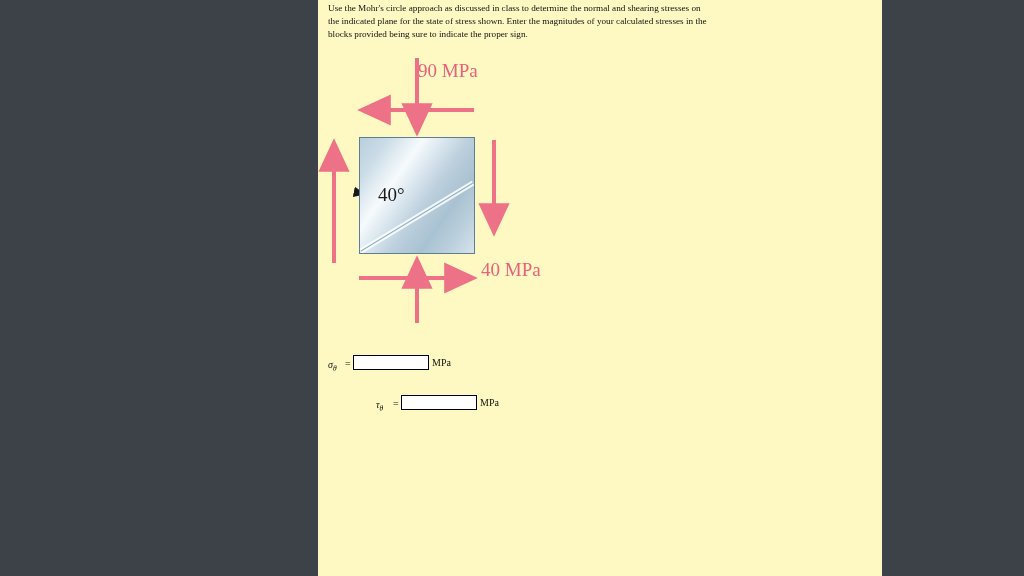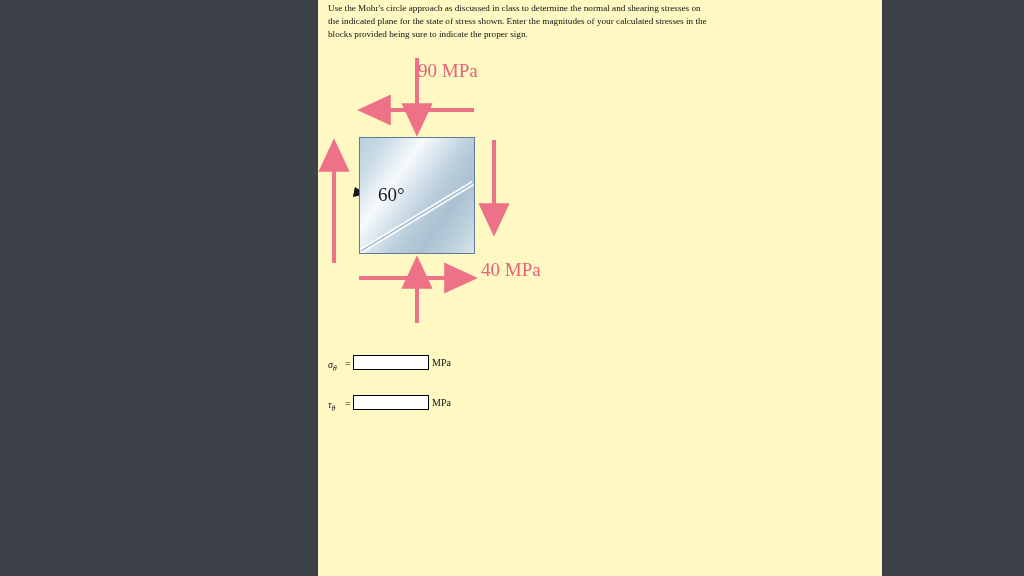--- a/index.html
+++ b/index.html
@@ -167,38 +167,38 @@
       <path d="M46,146 C56,148 66,158 78,170" stroke="#1a1a1a" stroke-width="1.6" fill="none" marker-start="url(#ahk)" marker-end="url(#ahk)"></path>
     </svg>
 
     <div class="block"></div>
 
     <svg class="plane-line" viewBox="0 0 116 117" preserveAspectRatio="none">
       <line x1="2" y1="114" x2="114" y2="46" stroke="#ffffff" stroke-width="5" opacity="0.85"></line>
       <line x1="2" y1="114" x2="114" y2="46" stroke="#8fb0c4" stroke-width="1.1"></line>
     </svg>
 
-    <div class="angle-label">60°</div>
+    <div class="angle-label">40°</div>
 
     <div class="arrow-label" style="left:100px; top:12px;">90 MPa</div>
     <div class="arrow-label" style="left:163px; top:211px;">40 MPa</div>
   </div>
 
   <div class="answers">
 
     <div class="answer-row">
       <span class="sym">
         <span>σ</span><span class="sub">θ</span>
       </span>
       <span class="eq">=</span>
       <input class="box" type="text" value="" style="">
       <span class="unit">MPa</span>
     </div>
 
-    <div class="answer-row" style="margin-top:12px;">
+    <div class="answer-row" style="margin-top:12px;margin-left:48px;">
       <span class="sym">
         <span>τ</span><span class="sub">θ</span>
       </span>
       <span class="eq">=</span>
       <input class="box" type="text" value="" style="">
       <span class="unit">MPa</span>
     </div>
 
   </div>
 

